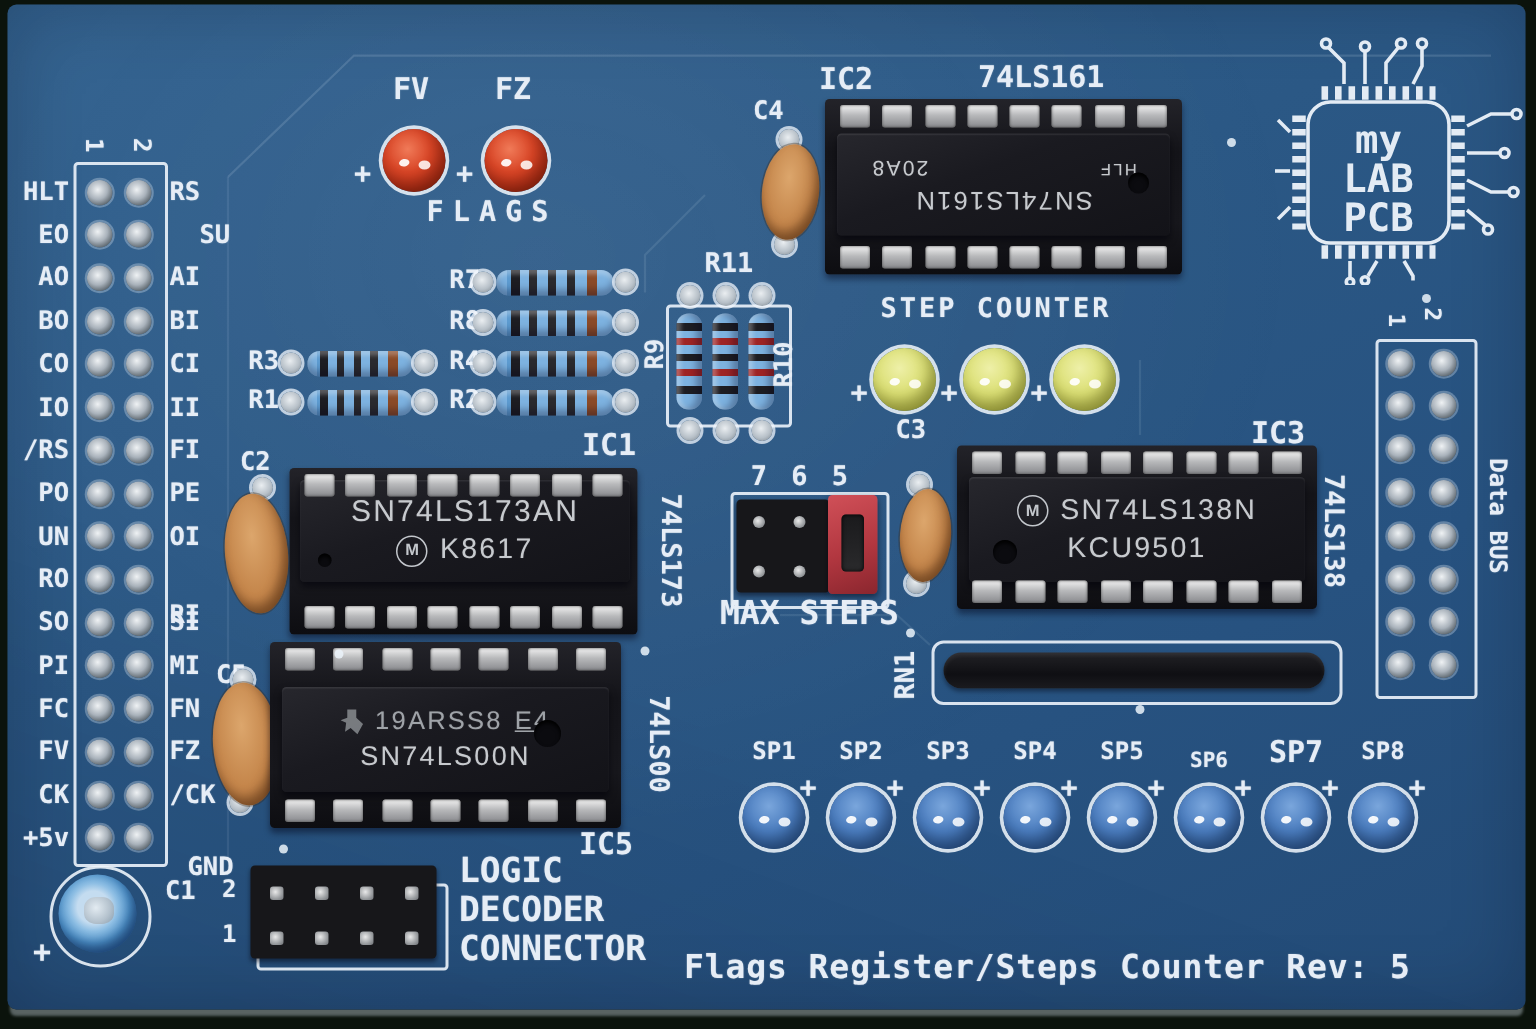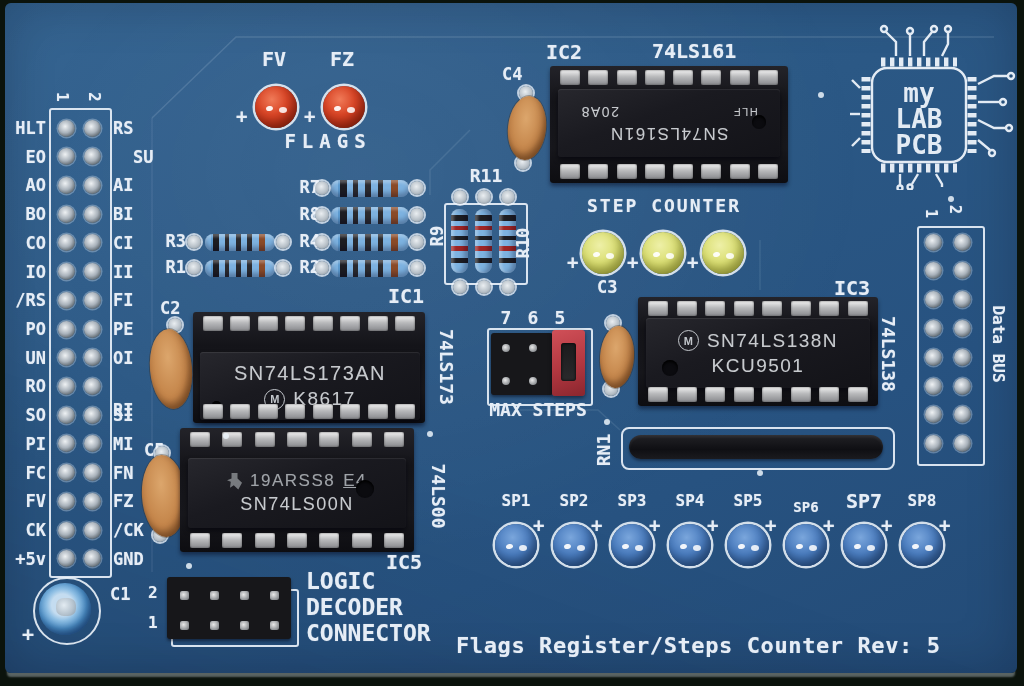--- a/index.html
+++ b/index.html
@@ -163,21 +163,21 @@
   <div class="silk" style="left:502px;top:64px;">C4</div>
   <div class="pad" style="left:519px;top:86px;"></div>
   <div class="pad" style="left:516px;top:156px;"></div>
   <div class="cap" style="left:508px;top:96px;width:38px;height:64px;transform:rotate(6deg);"></div>
 
   <div class="silk center" style="left:576px;top:196px;width:176px;font-size:18px;letter-spacing:2px;">STEP COUNTER</div>
 
   <div class="silk" style="left:388px;top:286px;font-size:20px;">IC1</div>
   <div class="silk rot90 center" style="left:402px;top:357px;width:88px;font-size:18px;">74LS173</div>
   <div class="socket" style="left:193px;top:312px;width:232px;height:111px;"></div>
-  <div class="chip" style="left:200px;top:352px;width:220px;height:68px;align-items:center;">
+  <div class="chip" style="left:200px;top:320px;width:220px;height:68px;align-items:center;">
     <div class="chiptext" style="font-size:20px;">SN74LS173AN</div>
     <div class="chiprow">
       <span class="mlogo">M</span>
       <span class="chiptext" style="font-size:19px;">K8617</span>
     </div>
     <div class="ddot" style="left:12px;bottom:10px;width:9px;height:9px;"></div>
   </div>
   <div class="silk" style="left:160px;top:298px;">C2</div>
   <div class="pad" style="left:168px;top:318px;"></div>
   <div class="pad" style="left:168px;top:382px;"></div>
@@ -186,21 +186,21 @@
   <div class="silk center" style="left:496px;top:308px;width:20px;font-size:18px;">7</div>
   <div class="silk center" style="left:523px;top:308px;width:20px;font-size:18px;">6</div>
   <div class="silk center" style="left:550px;top:308px;width:20px;font-size:18px;">5</div>
   <div class="sbox" style="left:487px;top:328px;width:102px;height:74px;"></div>
   <div class="jblock" style="left:491px;top:333px;width:62px;height:62px;"></div>
   <div class="jdot" style="left:502px;top:344px;"></div>
   <div class="jdot" style="left:529px;top:344px;"></div>
   <div class="jdot" style="left:502px;top:377px;"></div>
   <div class="jdot" style="left:529px;top:377px;"></div>
   <div class="jumper" style="left:552px;top:330px;width:33px;height:66px;"></div>
-  <div class="silk center" style="left:480px;top:400px;width:116px;font-size:18px;">MAX STEPS</div>
+  <div class="silk center" style="left:480px;top:400px;width:116px;font-size:22px;">MAX STEPS</div>
 
   <div class="silk" style="left:597px;top:277px;">C3</div>
   <div class="pad" style="left:606px;top:316px;"></div>
   <div class="pad" style="left:604px;top:382px;"></div>
   <div class="cap" style="left:600px;top:326px;width:34px;height:62px;transform:rotate(4deg);"></div>
   <div class="silk" style="left:834px;top:278px;font-size:20px;">IC3</div>
   <div class="silk rot90 center" style="left:844px;top:344px;width:88px;font-size:18px;">74LS138</div>
   <div class="socket" style="left:638px;top:297px;width:240px;height:109px;"></div>
   <div class="chip" style="left:646px;top:318px;width:224px;height:70px;">
     <div class="chiprow">
@@ -347,21 +347,21 @@
     <div class="hole" style="left: 57.5px; top: 492.86px;"></div>
     <div class="hole" style="left: 83.5px; top: 492.86px;"></div>
     <div class="silk" style="left: 113px; top: 491.36px; width: 54px;">FZ</div>
     <div class="silk right" style="left: 0px; top: 520.08px; width: 46px;">CK</div>
     <div class="hole" style="left: 57.5px; top: 521.58px;"></div>
     <div class="hole" style="left: 83.5px; top: 521.58px;"></div>
     <div class="silk" style="left: 113px; top: 520.08px; width: 54px;">/CK</div>
     <div class="silk right" style="left: 0px; top: 548.8px; width: 46px;">+5v</div>
     <div class="hole" style="left: 57.5px; top: 550.3px;"></div>
     <div class="hole" style="left: 83.5px; top: 550.3px;"></div>
-    <div class="silk" style="left: 113px; top: 549px; width: 54px;">GND</div>
+    <div class="silk" style="left: 113px; top: 568px; width: 54px; padding-left: 12px;">GND</div>
     <div class="hole" style="left: 924.5px; top: 233.5px;"></div>
     <div class="hole" style="left: 953.5px; top: 233.5px;"></div>
     <div class="hole" style="left: 924.5px; top: 262.3px;"></div>
     <div class="hole" style="left: 953.5px; top: 262.3px;"></div>
     <div class="hole" style="left: 924.5px; top: 291.1px;"></div>
     <div class="hole" style="left: 953.5px; top: 291.1px;"></div>
     <div class="hole" style="left: 924.5px; top: 319.9px;"></div>
     <div class="hole" style="left: 953.5px; top: 319.9px;"></div>
     <div class="hole" style="left: 924.5px; top: 348.7px;"></div>
     <div class="hole" style="left: 953.5px; top: 348.7px;"></div>

